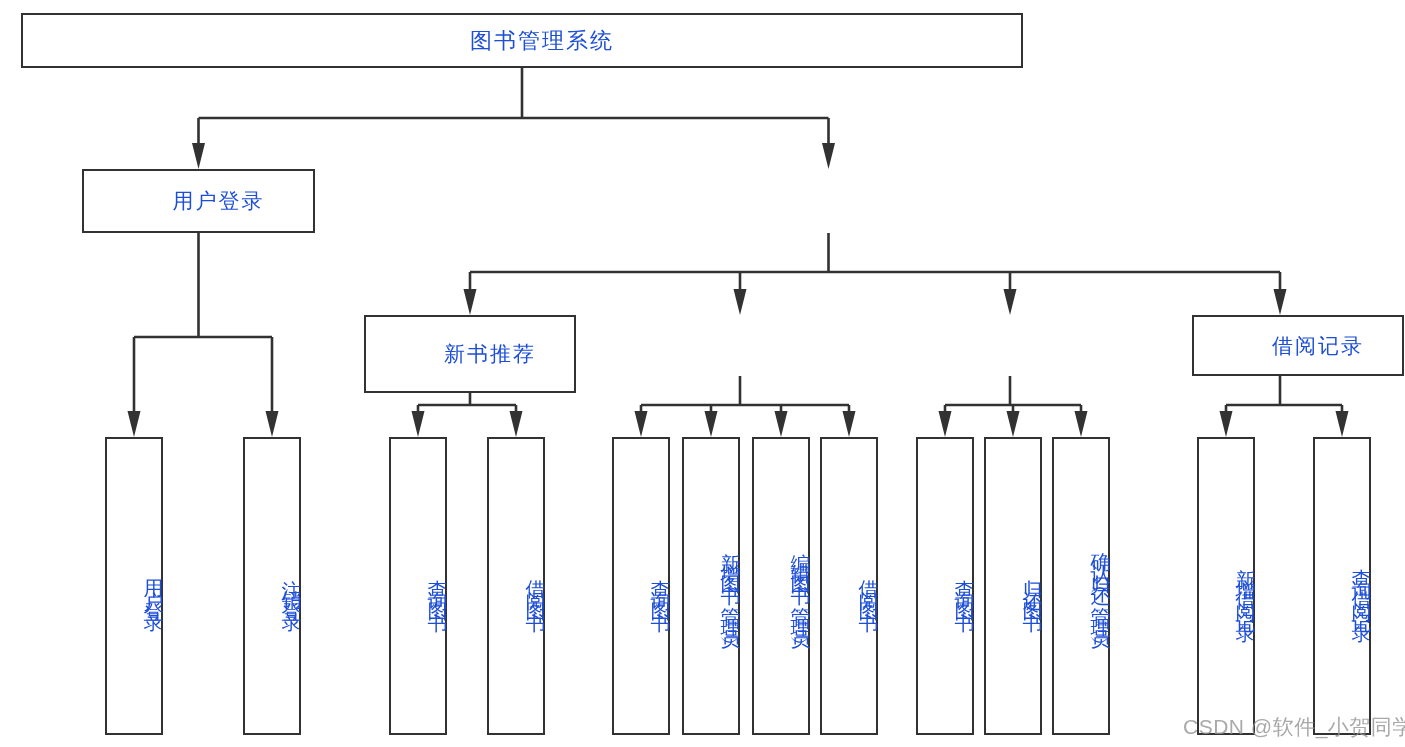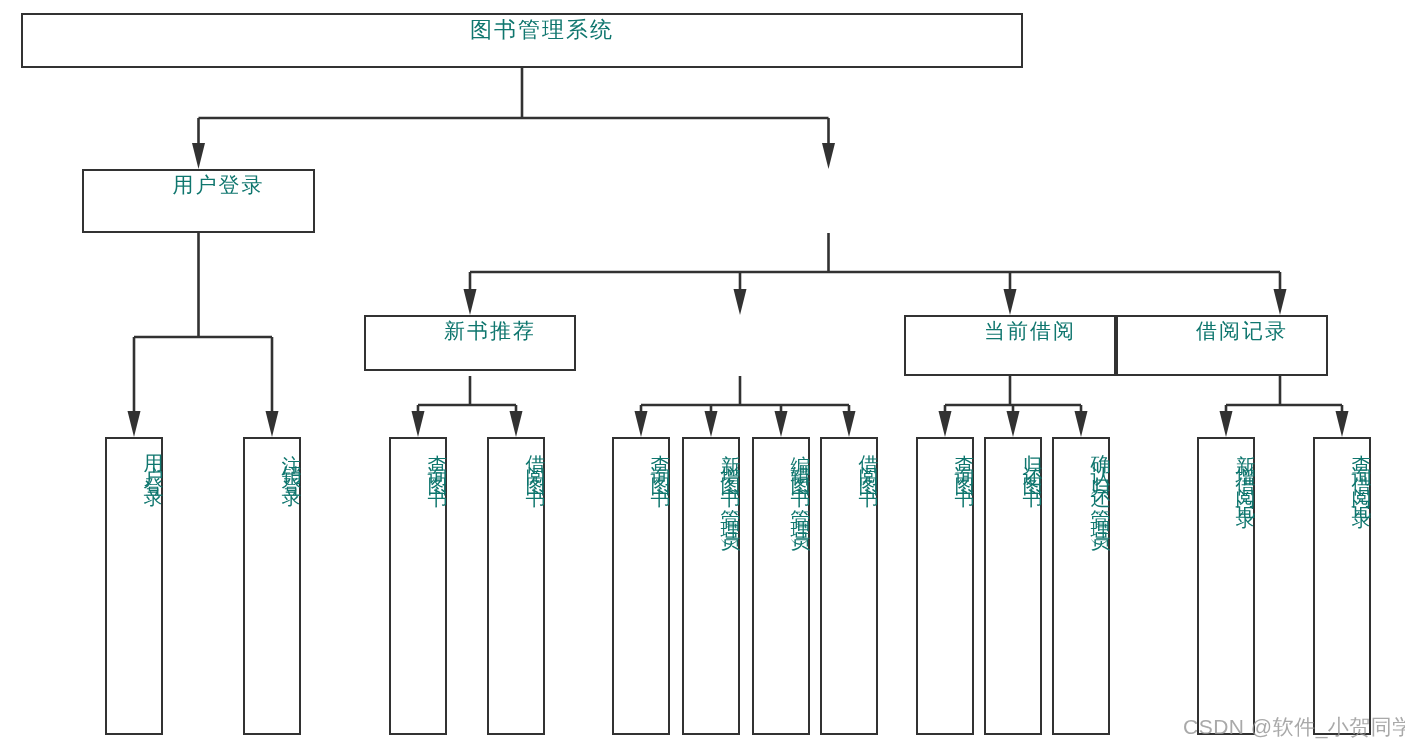--- a/index.html
+++ b/index.html
@@ -15,23 +15,23 @@
   .connectors {
     position: absolute;
     left: 0; top: 0;
     width: 1405px; height: 747px;
     z-index: 1;
   }
   .node {
     position: absolute;
     background: #ffffff;
     border: 2.5px solid #323232;
-    color: #0f766e;
+    color: #1d4ed8;
     display: flex;
-    align-items: flex-start;
+    align-items: center;
     justify-content: center;
     z-index: 2;
     padding-left: 40px;
   }
   .node-h { font-size: 21px; letter-spacing: 2px; white-space: nowrap; }
   .node-root { font-size: 22px; }
   .node-v {
     top: 437px;
     width: 58px;
     height: 298px;
@@ -101,27 +101,24 @@
   </svg>
 
   <div class="node node-h node-root" style="left:21px; top:13px; width:1002px; height:55px;">
     <span>图书管理系统</span>
   </div>
 
   <div class="node node-h" style="left:82px; top:169px; width:233px; height:64px;">
     <span>用户登录</span>
   </div>
 
-  <div class="node node-h" style="left:364px; top:315px; width:212px; height:56px;font-family:Liberation Serif, serif;">
+  <div class="node node-h" style="left:364px; top:315px; width:212px; height:78px;font-family:Liberation Serif, serif;">
     <span>新书推荐</span>
   </div>
-  <div class="node node-h" style="left:904px; top:315px; width:212px; height:61px;">
-    <span>当前借阅</span>
-  </div>
-  <div class="node node-h" style="left:1116px; top:315px; width:212px; height:61px;">
+  <div class="node node-h" style="left:1192px; top:315px; width:212px; height:61px;">
     <span>借阅记录</span>
   </div>
 
   <div class="node node-v" style="left:105px;">
     <span class="vlabel">用户登录</span>
   </div>
   <div class="node node-v" style="left:243px;">
     <span class="vlabel">注销登录</span>
   </div>
 

